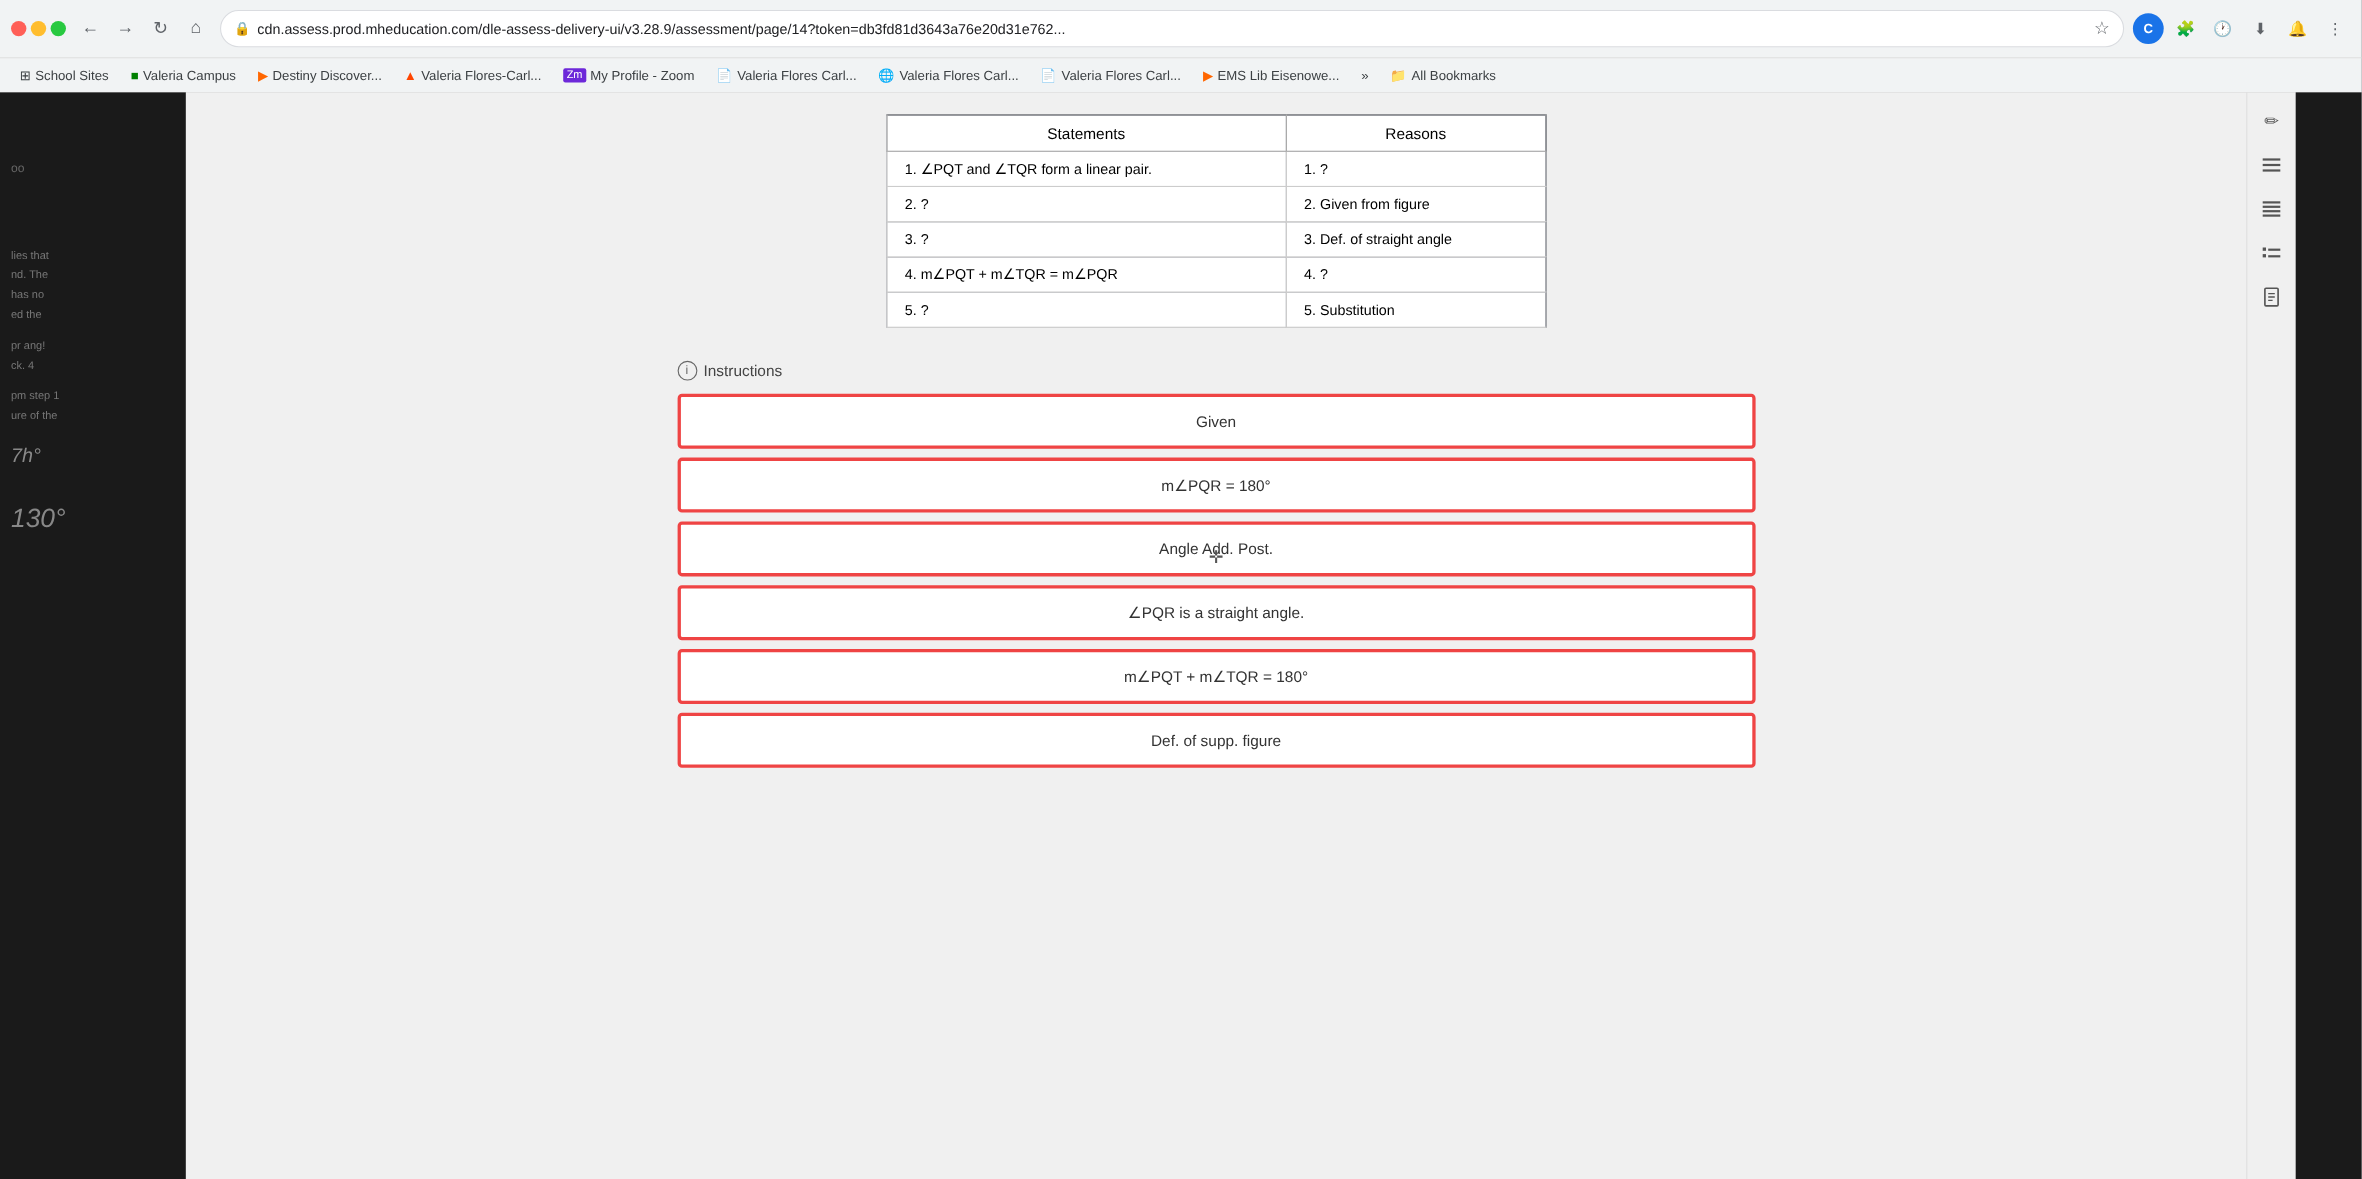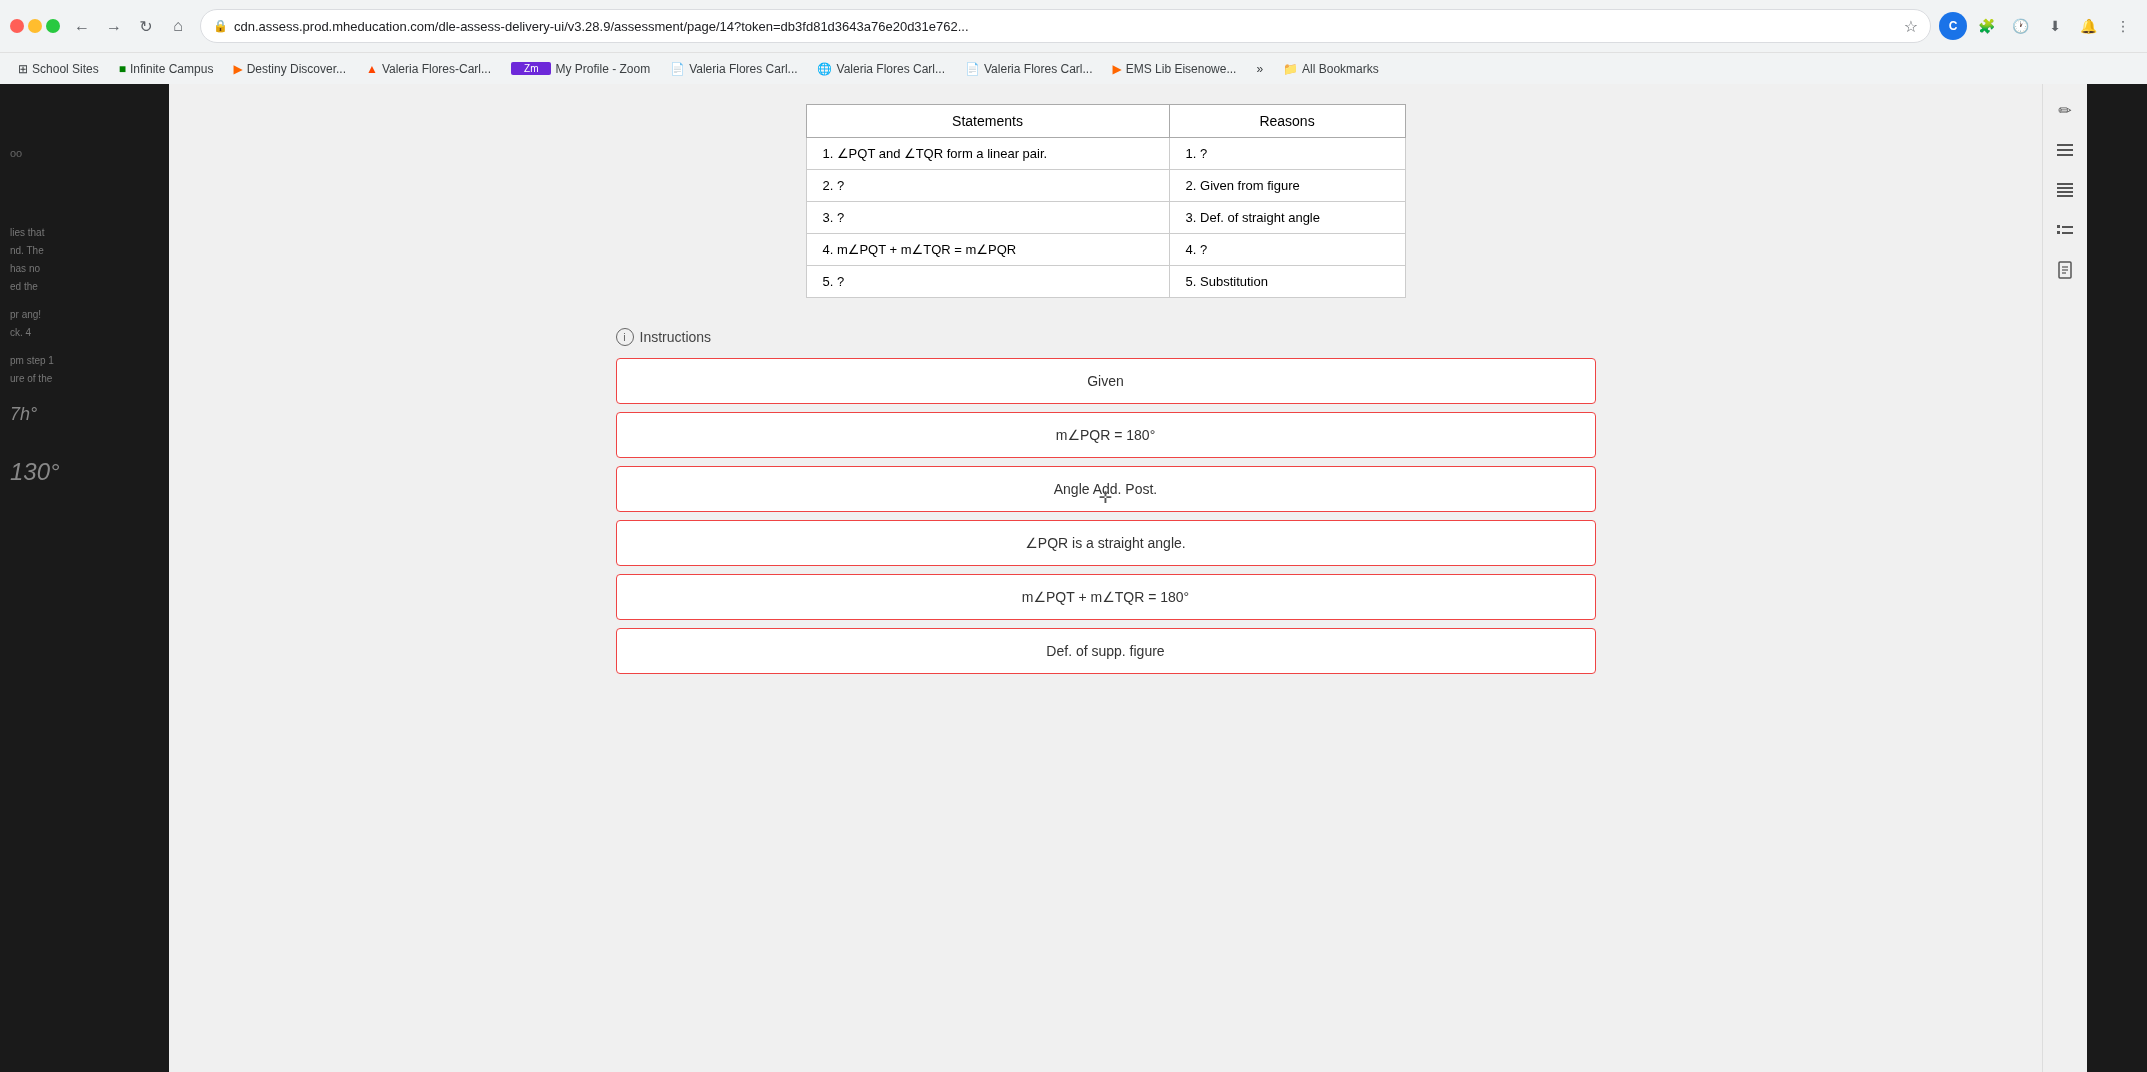--- a/index.html
+++ b/index.html
@@ -193,21 +193,21 @@
       border: 1.5px solid #666;
       display: flex;
       align-items: center;
       justify-content: center;
       font-size: 11px;
       color: #666;
     }
 
     .drag-item {
       width: 100%;
-      border: 1px solid #ef4444;
+      border: 3px solid #ef4444;
       border-radius: 4px;
       background: white;
       padding: 14px 20px;
       text-align: center;
       font-size: 14px;
       color: #333;
       margin-bottom: 8px;
       cursor: grab;
       user-select: none;
     }
@@ -293,32 +293,32 @@
     </div>
   </div>
 
   <div class="bookmarks-bar">
     <div class="bookmark-item">
       <span class="bookmark-icon">⊞</span>
       <span>School Sites</span>
     </div>
     <div class="bookmark-item">
       <span class="bookmark-icon" style="color:green;">■</span>
-      <span>Infinite Campus</span>
+      <span>Valeria Campus</span>
     </div>
     <div class="bookmark-item">
       <span class="bookmark-icon" style="color:#ff6600;">▶</span>
       <span>Destiny Discover...</span>
     </div>
     <div class="bookmark-item">
       <span class="bookmark-icon" style="color:#ff4500;">▲</span>
       <span>Valeria Flores-Carl...</span>
     </div>
     <div class="bookmark-item">
-      <span class="bookmark-icon" style="background:#6d28d9;color:white;padding:1px 13px;border-radius:2px;font-size:10px;">Zm</span>
+      <span class="bookmark-icon" style="background:#6d28d9;color:white;padding:1px 3px;border-radius:2px;font-size:10px;">Zm</span>
       <span>My Profile - Zoom</span>
     </div>
     <div class="bookmark-item">
       <span class="bookmark-icon">📄</span>
       <span>Valeria Flores Carl...</span>
     </div>
     <div class="bookmark-item">
       <span class="bookmark-icon">🌐</span>
       <span>Valeria Flores Carl...</span>
     </div>

